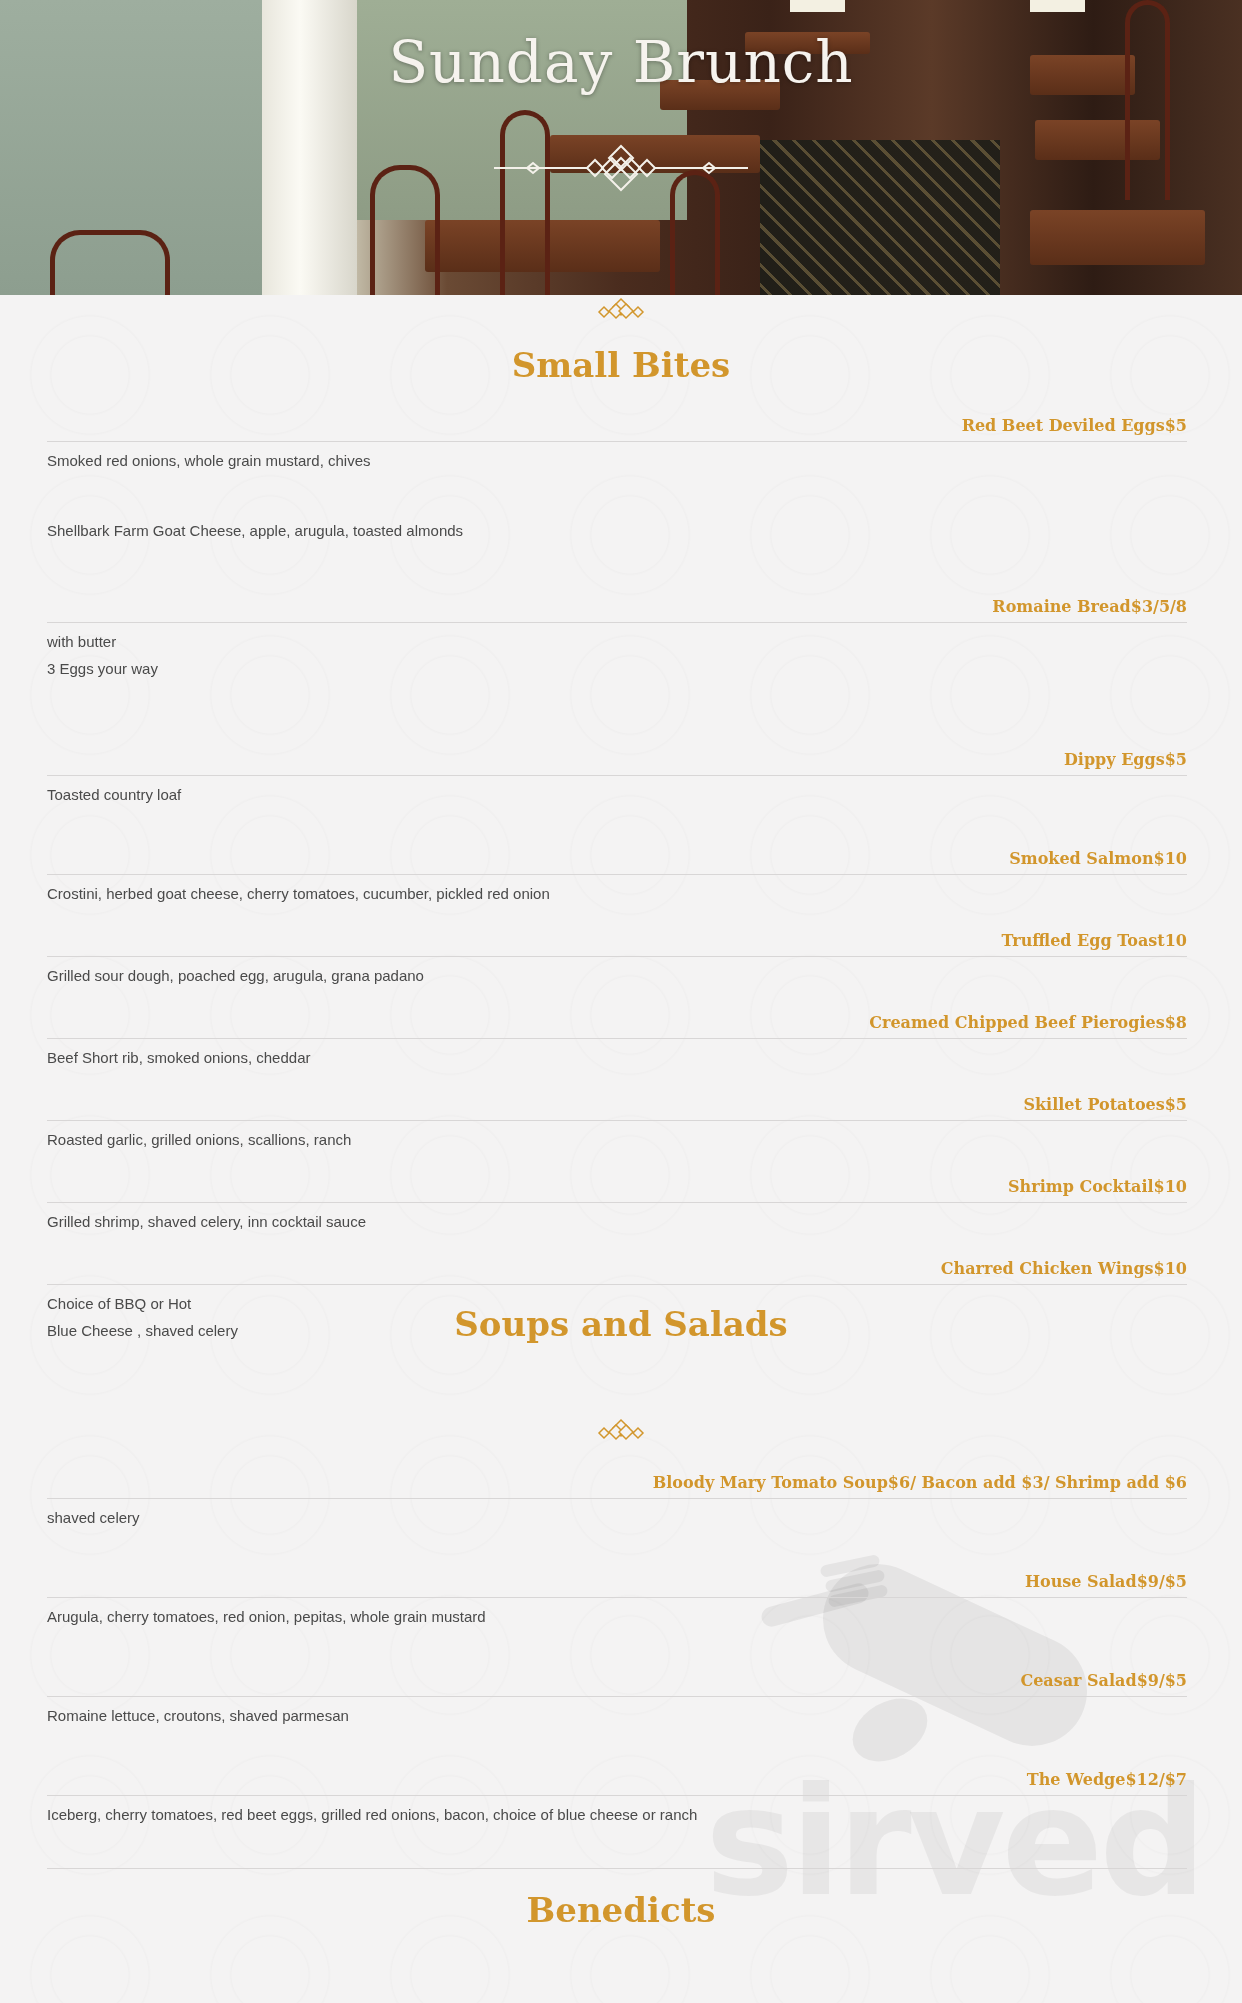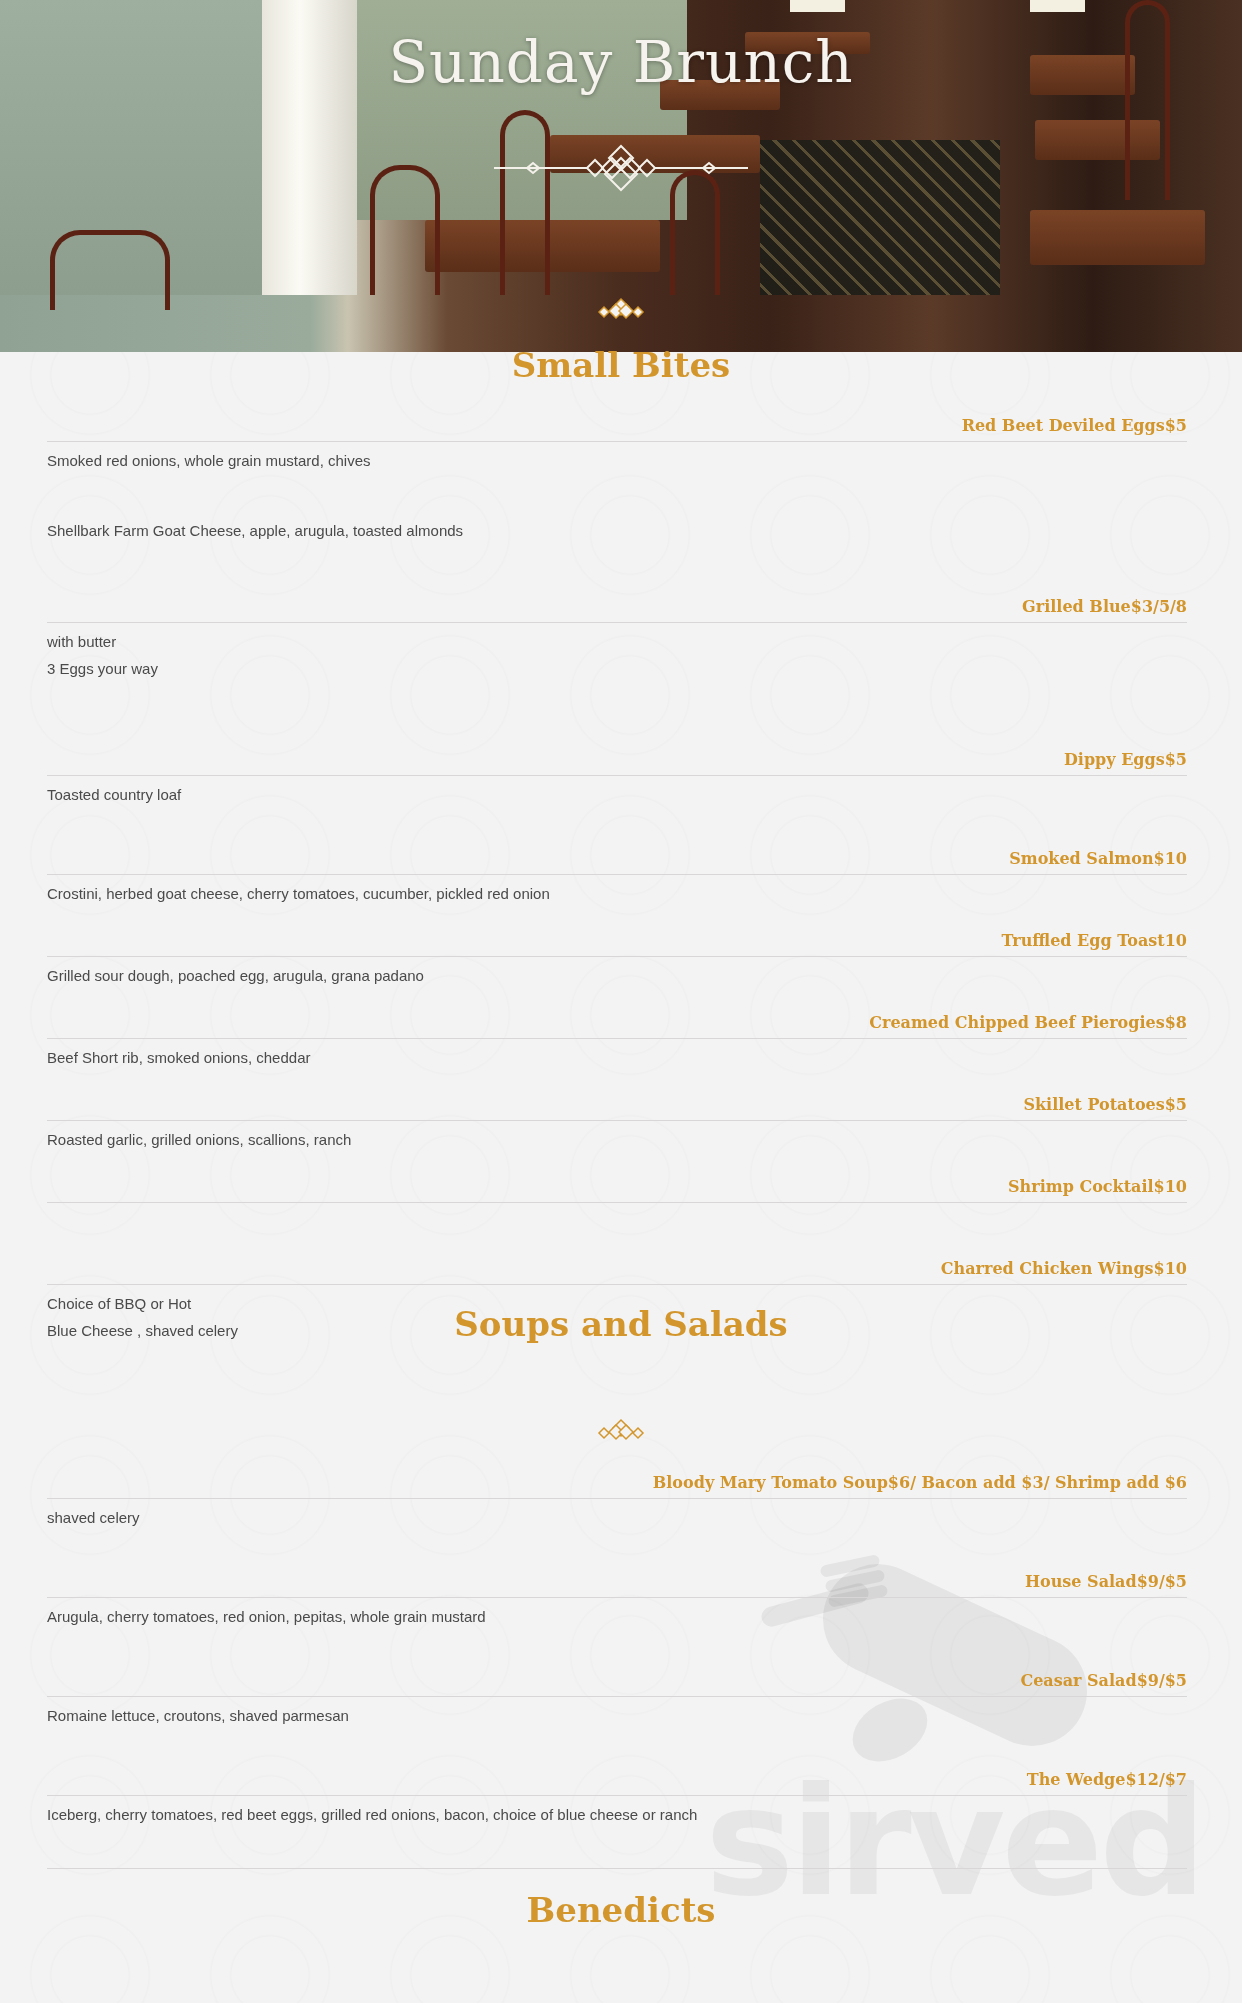--- a/index.html
+++ b/index.html
@@ -3,21 +3,21 @@
 <meta charset="utf-8">
 <style>
   * { box-sizing: border-box; margin: 0; padding: 0; }
   html, body { width: 1242px; height: 2003px; overflow: hidden; }
   body {
     background: #f4f3f3;
     font-family: "Liberation Sans", sans-serif;
     position: relative;
   }
   .hero {
-    position: absolute; left: 0; top: 0; width: 1242px; height: 352px;
+    position: absolute; left: 0; top: 0; width: 1242px; height: 295px;
     overflow: hidden;
     background: linear-gradient(90deg, #8fa294 0%, #9aab9c 25%, #c9c4b0 28%, #6a4a34 36%, #4a2c1e 50%, #3a2218 62%, #5b3a28 75%, #2e1c14 88%, #4a3022 100%);
   }
   .hero .wall { position:absolute; left:0; top:0; width:270px; height:295px; background: linear-gradient(180deg,#9eae9f,#8d9e8f); }
   .hero .pillar { position:absolute; left:262px; top:0; width:95px; height:295px; background: linear-gradient(90deg,#e8e6dc,#fbfaf4 40%,#d8d6cb); }
   .hero .wall2 { position:absolute; left:357px; top:0; width:330px; height:220px; background: linear-gradient(180deg,#9fae95,#8e9c85); }
   .hero .rug { position:absolute; left:760px; top:140px; width:240px; height:155px; background: repeating-linear-gradient(45deg,#1e1e18 0 6px,#5c5236 6px 9px,#1e1e18 9px 14px); opacity:.9; }
   .hero .table { position:absolute; background: linear-gradient(180deg,#7a4326,#5a2e18); border-radius:3px; }
   .hero .chair { position:absolute; border:5px solid #5b2214; border-bottom:none; border-radius: 30px 30px 0 0; }
   .hero .window { position:absolute; top:0; width:55px; height:12px; background:#f3f0e2; }
@@ -127,21 +127,21 @@
 </div>
 
 <div class="item" style="top:512px;">
   <div class="item-desc">
       <div>Shellbark Farm Goat Cheese, apple, arugula, toasted almonds</div>
     </div>
 </div>
 
 <div class="item" style="top:594px;">
   <div class="item-head">
-      <span class="item-name">Grilled Blue</span>
+      <span class="item-name">Romaine Bread</span>
       <span class="item-price">$3/5/8</span>
     </div>
   <div class="item-desc">
     <div>with butter</div>
     <div>3 Eggs your way</div>
   </div>
 </div>
 
 <div class="item" style="top:747px;">
   <div class="item-head">
@@ -190,20 +190,23 @@
     </div>
   <div class="item-desc">
       <div>Roasted garlic, grilled onions, scallions, ranch</div>
     </div>
 </div>
 
 <div class="item" style="top:1174px;">
   <div class="item-head">
       <span class="item-name">Shrimp Cocktail</span>
       <span class="item-price">$10</span>
+    </div>
+  <div class="item-desc">
+      <div>Grilled shrimp, shaved celery, inn cocktail sauce</div>
     </div>
 </div>
 
 <div class="item" style="top:1256px;">
   <div class="item-head">
       <span class="item-name">Charred Chicken Wings</span>
       <span class="item-price">$10</span>
     </div>
   <div class="item-desc">
     <div>Choice of BBQ or Hot</div>

